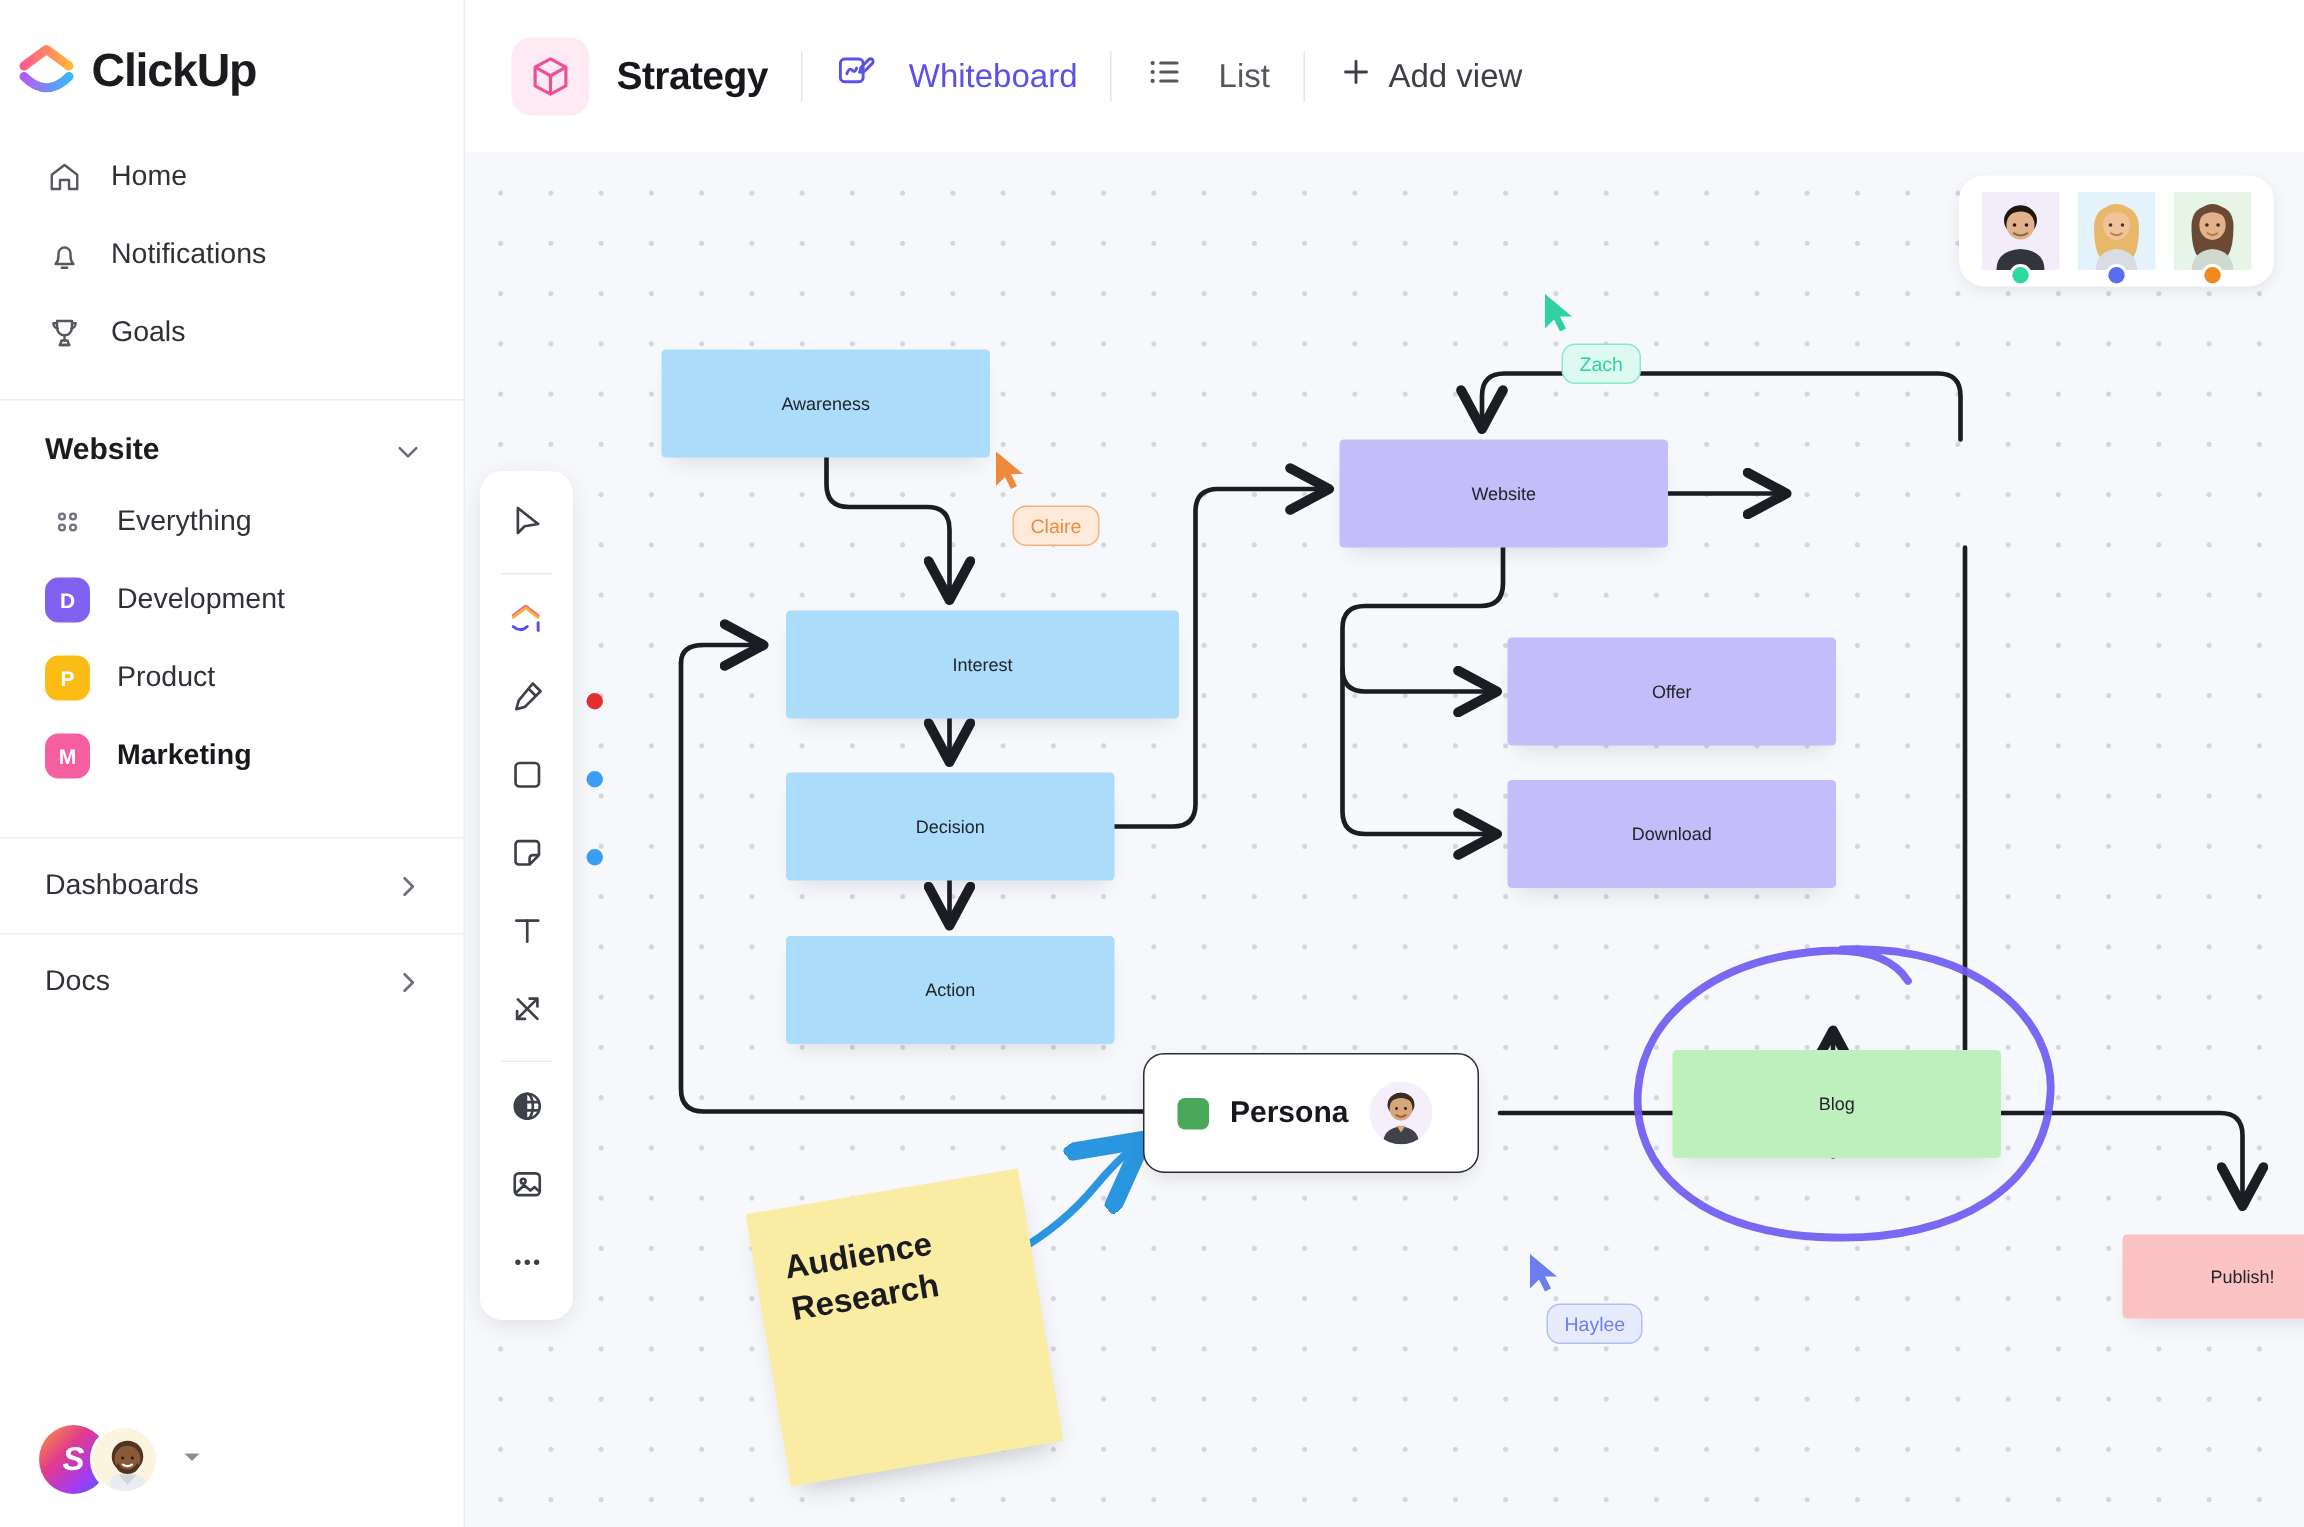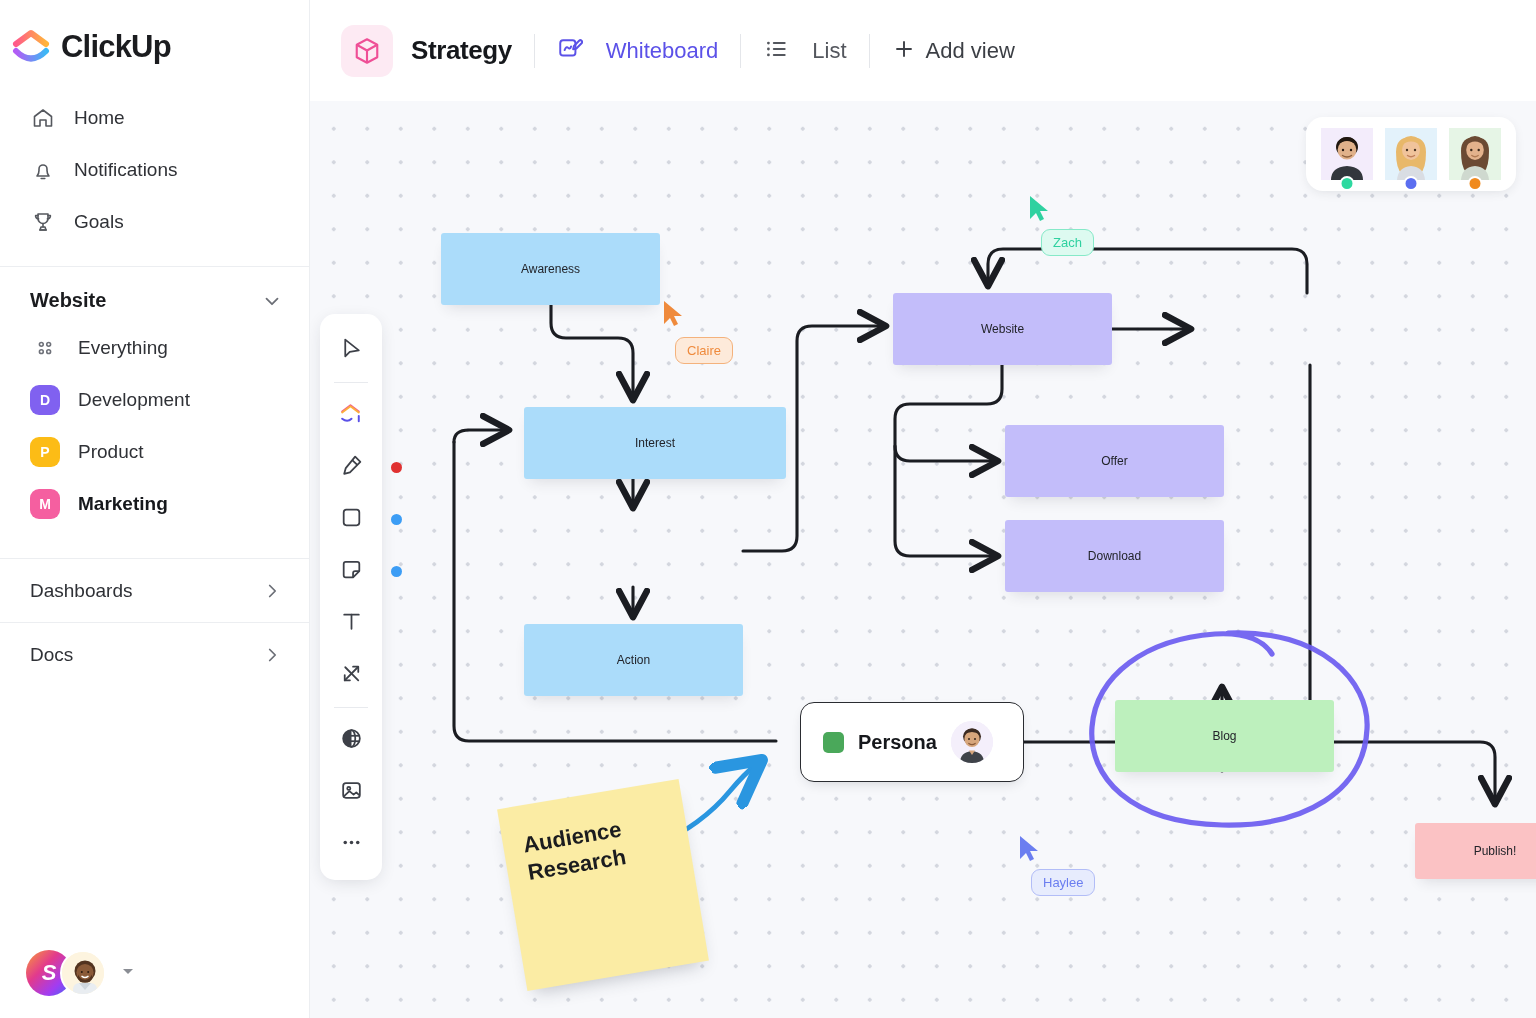--- a/index.html
+++ b/index.html
@@ -423,40 +423,43 @@
           <path d="M918,532 C1010,528 1060,580 1057,628 C1054,690 995,726 912,724 C820,722 778,676 782,626 C786,574 836,538 905,533 C940,531 955,542 962,553"></path>
         </g>
       </svg>
 
       <div class="node n-blue" style="left:131px; top:132px; width:219px; height:72px;">
           <span>Awareness</span>
         </div>
       <div class="node n-blue" style="left:214px; top:306px; width:262px; height:72px;">
           <span>Interest</span>
         </div>
+      <div class="node n-blue" style="left:214px; top:414px; width:219px; height:72px;">
+          <span>Decision</span>
+        </div>
       <div class="node n-blue" style="left:214px; top:523px; width:219px; height:72px;">
           <span>Action</span>
         </div>
       <div class="node n-purple" style="left:583px; top:192px; width:219px; height:72px;">
           <span>Website</span>
         </div>
       <div class="node n-purple" style="left:695px; top:324px; width:219px; height:72px;">
           <span>Offer</span>
         </div>
       <div class="node n-purple" style="left:695px; top:419px; width:219px; height:72px;">
           <span>Download</span>
         </div>
       <div class="node n-green" style="left:805px; top:599px; width:219px; height:72px;">
           <span>Blog</span>
         </div>
       <div class="node n-pink" style="left:1105px; top:722px; width:160px; height:56px;">
           <span>Publish!</span>
         </div>
 
-      <div id="persona-card" style="left:490px; top:601px; width:224px; height:80px;">
+      <div id="persona-card" style="left:452px; top:601px; width:224px; height:80px;">
         <span class="persona-sq"></span>
         <span class="persona-name">Persona</span>
         <span class="persona-av">
           <svg width="42" height="42" viewBox="0 0 42 42">
             <rect width="42" height="42" fill="#f4effb"></rect>
             <ellipse cx="21" cy="15.5" rx="9" ry="8" fill="#3b2b22"></ellipse>
             <ellipse cx="21" cy="18" rx="7.6" ry="8" fill="#d7a67c"></ellipse>
             <path d="M13 14 q8-6 16 0 q-2-6.5-8-6.5 T13 14z" fill="#3b2b22"></path>
             <circle cx="18" cy="18" r="0.95" fill="#2a1c14"></circle>
               <circle cx="24" cy="18" r="0.95" fill="#2a1c14"></circle>

